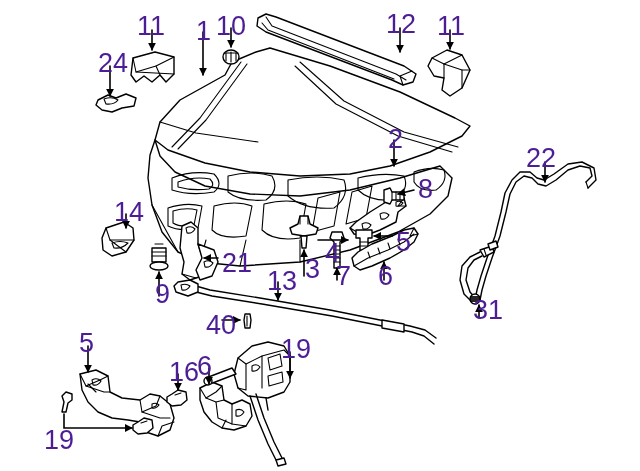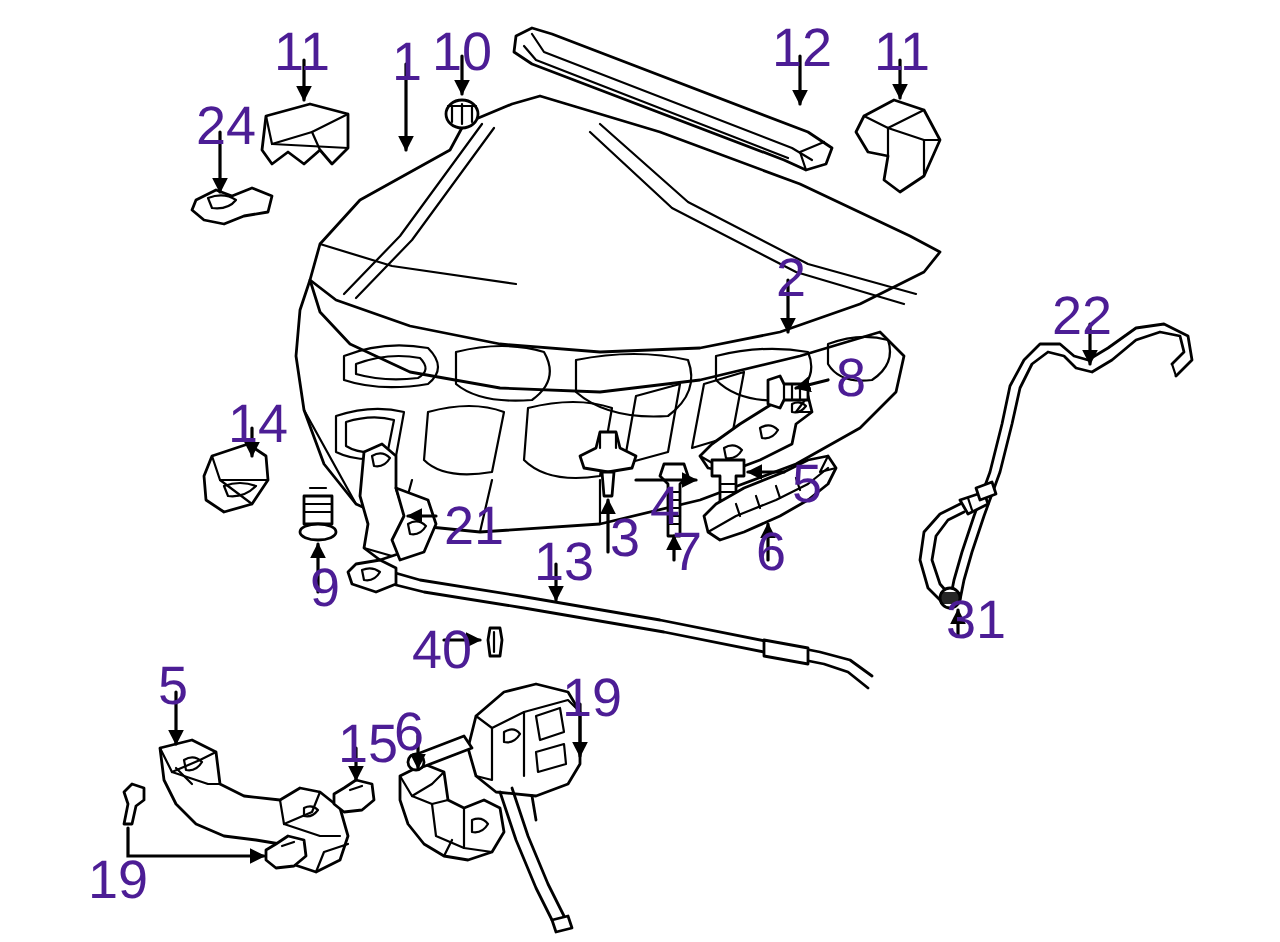--- a/index.html
+++ b/index.html
@@ -339,21 +339,21 @@
   <div class="callout" style="left:336px;top:263px">7</div>
   <div class="callout" style="left:418px;top:176px">8</div>
   <div class="callout" style="left:155px;top:281px">9</div>
   <div class="callout" style="left:216px;top:13px">10</div>
   <div class="callout" style="left:137px;top:13px">11</div>
   <div class="callout" style="left:437px;top:13px">11</div>
   <div class="callout" style="left:386px;top:11px">12</div>
   <div class="callout" style="left:267px;top:268px">13</div>
   <div class="callout" style="left:114px;top:199px">14</div>
   <div class="callout" style="left:197px;top:353px">6</div>
-  <div class="callout" style="left:169px;top:359px">15</div>
+  <div class="callout" style="left:169px;top:359px">16</div>
   <div class="callout" style="left:79px;top:330px">5</div>
   <div class="callout" style="left:44px;top:427px">19</div>
   <div class="callout" style="left:281px;top:336px">19</div>
   <div class="callout" style="left:206px;top:312px">40</div>
   <div class="callout" style="left:222px;top:250px">21</div>
   <div class="callout" style="left:526px;top:145px">22</div>
   <div class="callout" style="left:473px;top:297px">31</div>
   <div class="callout" style="left:98px;top:50px">24</div>
 
 </div>

